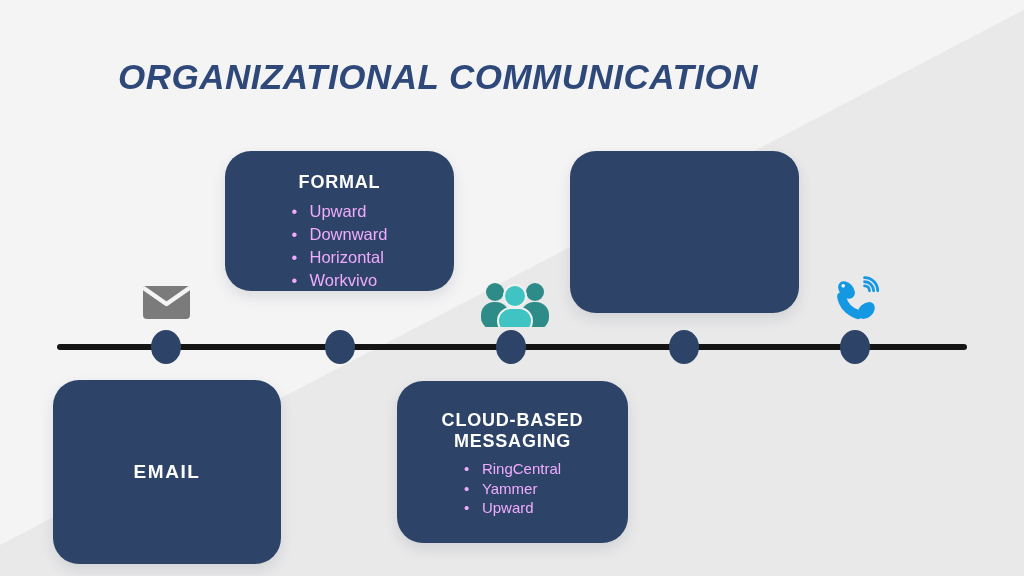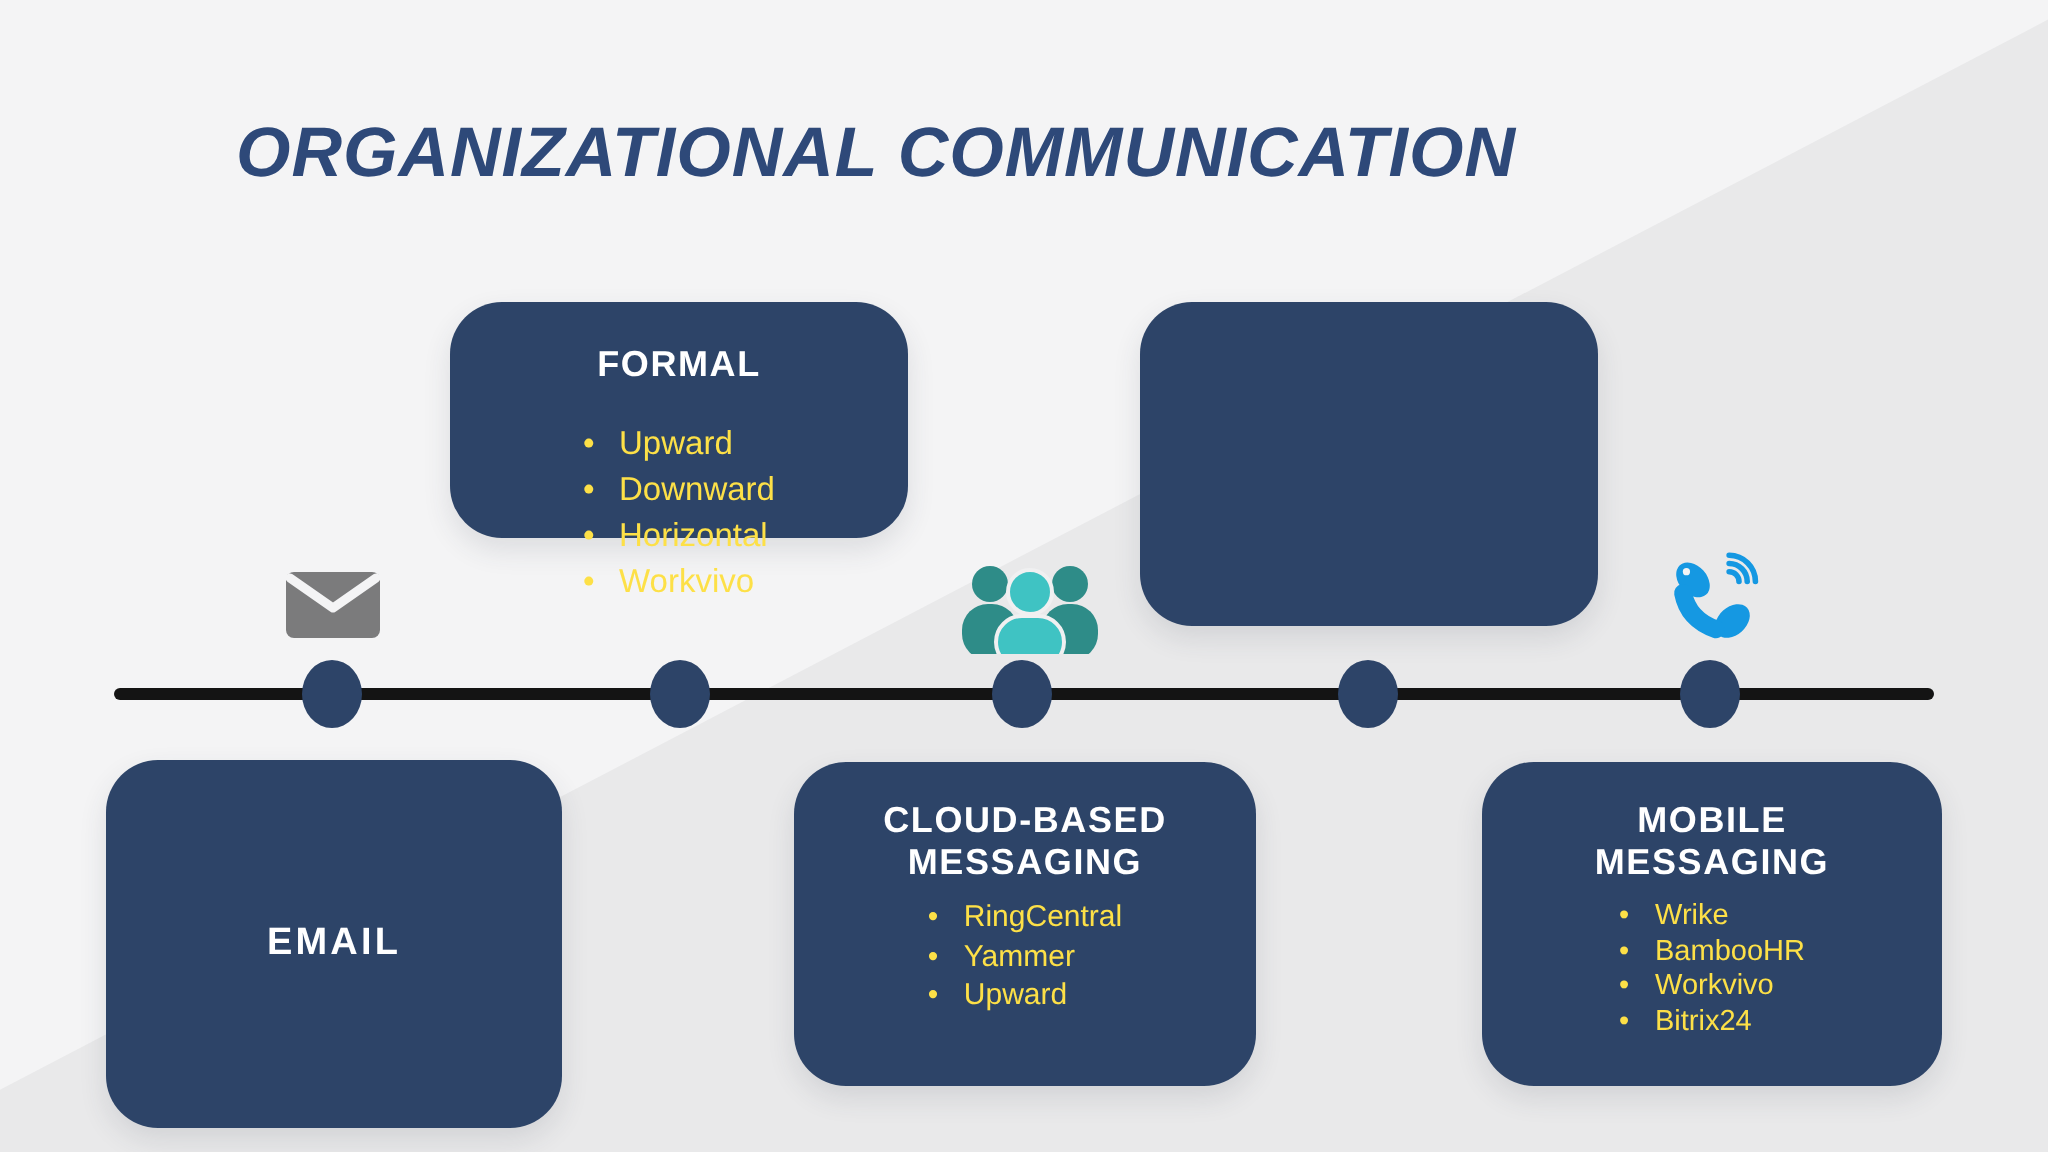--- a/index.html
+++ b/index.html
@@ -29,37 +29,37 @@
     background:var(--navy,#2d4468);border-radius:50%;
   }
   .dot-1{left:151px;} .dot-2{left:325px;} .dot-3{left:496px;}
   .dot-4{left:669px;} .dot-5{left:840px;}
 
   .card{
     position:absolute;background:var(--navy,#2d4468);border-radius:26px;
     color:#fff;box-shadow:0 6px 14px rgba(50,55,70,.12);
     box-sizing:border-box;
   }
-  .card-formal{left:225px;top:151px;width:229px;height:118px;padding-top:21px;}
+  .card-formal{left:225px;top:151px;width:229px;height:140px;padding-top:21px;}
   .card-informal{left:570px;top:151px;width:229px;height:162px;padding-top:21px;}
   .card-email{left:53px;top:380px;width:228px;height:184px;display:flex;align-items:center;justify-content:center;}
-  .card-cloud{left:397px;top:381px;width:231px;height:162px;padding-top:19px;}
+  .card-cloud{left:397px;top:381px;width:231px;height:162px;padding-top:29px;}
   .card-mobile{left:741px;top:381px;width:230px;height:162px;padding-top:19px;}
 
   .card-header{
     text-align:center;font-weight:bold;font-size:18px;letter-spacing:.8px;
     line-height:21px;margin:0 auto;max-width:180px;color:#ffffff;
   }
   .email-label{font-size:19px;font-weight:bold;letter-spacing:1.6px;color:#ffffff;}
   .card-note{
     margin-top:34px;text-align:center;font-size:18px;letter-spacing:.6px;color:#e9edf3;
   }
   ul.bullets{
-    list-style:none;margin:18px auto 0;padding:0;width:fit-content;
-    color:#fde047;
+    list-style:none;margin:7px auto 0;padding:0;width:fit-content;
+    color:#f0abfc;
   }
   .card-formal ul.bullets{font-size:16.5px;line-height:23px;}
   .card-cloud ul.bullets{font-size:15px;line-height:19.5px;margin-top:7px;}
   .card-mobile ul.bullets{font-size:14.5px;line-height:17.5px;margin-top:8px;}
   ul.bullets li{position:relative;padding-left:18px;}
   ul.bullets li::before{content:"\2022";position:absolute;left:0;}
 
   .icon{position:absolute;}
   .icon-envelope{left:143px;top:286px;}
   .icon-team{left:479px;top:281px;}
@@ -92,29 +92,20 @@
 
   <div class="card card-cloud">
     <div class="card-header">CLOUD-BASED MESSAGING</div>
     <ul class="bullets">
         <li>RingCentral</li>
         <li>Yammer</li>
         <li>Upward</li>
       </ul>
   </div>
 
-  <div class="card card-mobile">
-    <div class="card-header">MOBILE MESSAGING</div>
-    <ul class="bullets">
-        <li>Wrike</li>
-        <li>BambooHR</li>
-        <li>Workvivo</li>
-        <li>Bitrix24</li>
-      </ul>
-  </div>
 
   <div class="timeline-line"></div>
   <div class="timeline-dot dot-1"></div>
   <div class="timeline-dot dot-2"></div>
   <div class="timeline-dot dot-3"></div>
   <div class="timeline-dot dot-4"></div>
   <div class="timeline-dot dot-5"></div>
 
   <div class="icon icon-envelope">
     <svg width="47" height="33" viewBox="0 0 47 33" aria-hidden="true">

